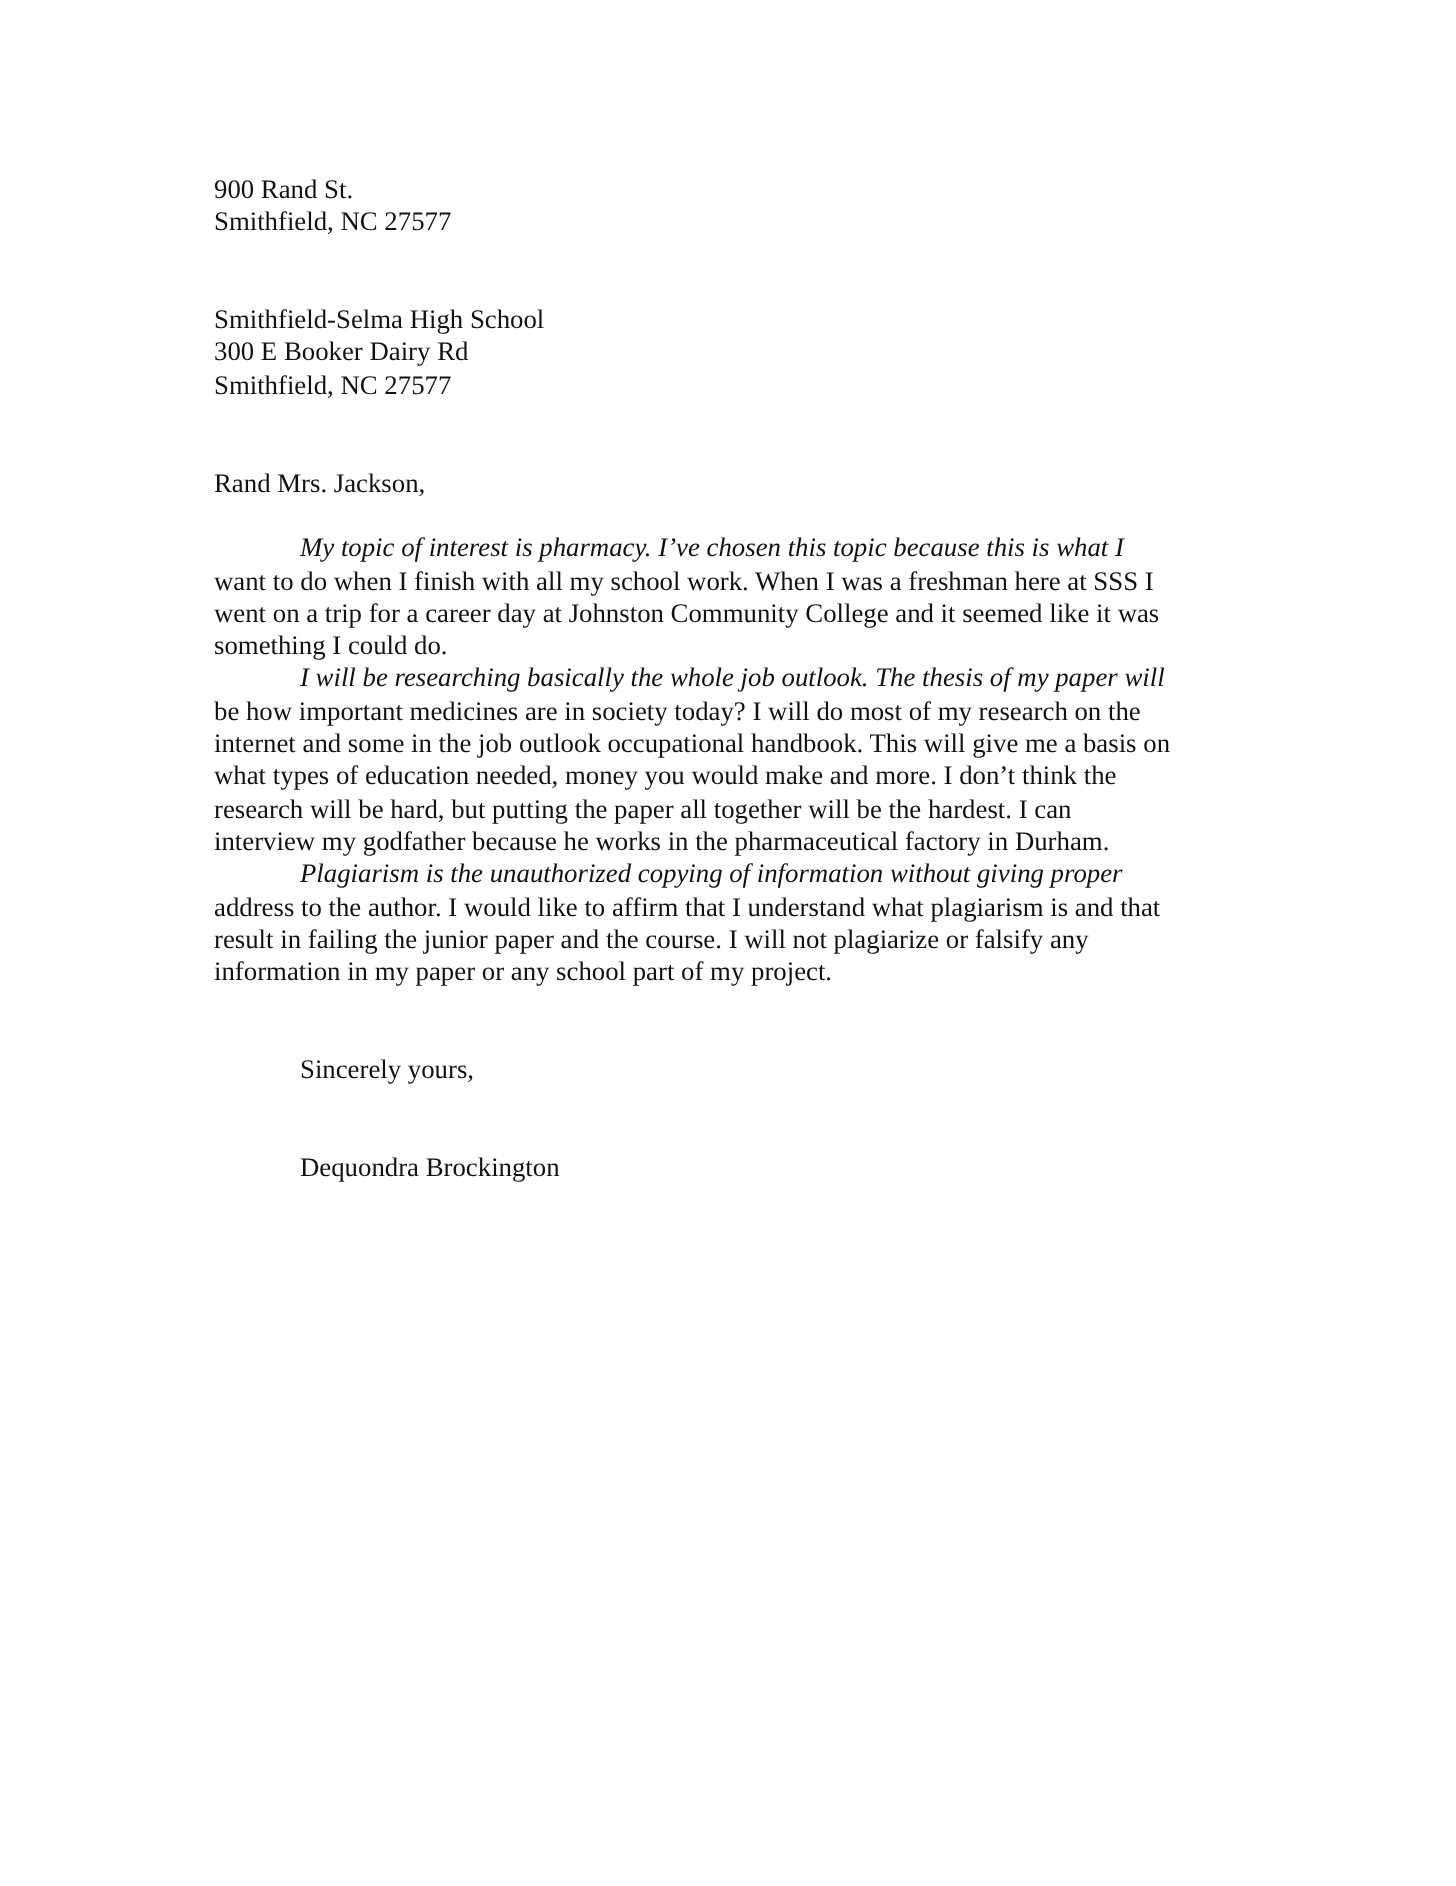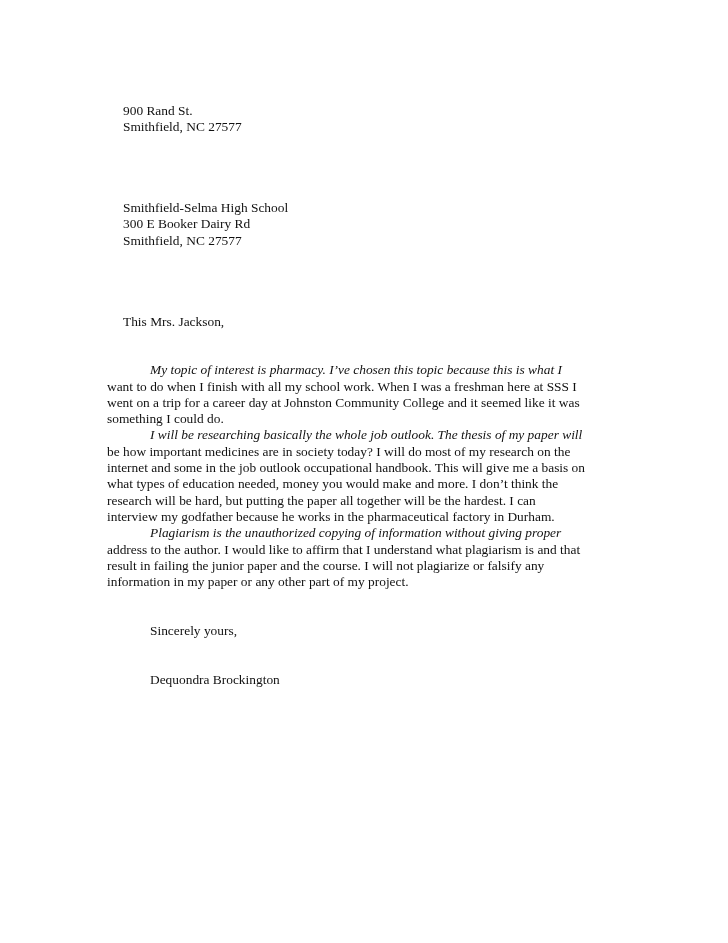--- a/index.html
+++ b/index.html
@@ -16,21 +16,21 @@
       color: #111111;
       font-size: 13.4px;
       line-height: 16.3px;
     }
     .page {
       position: absolute;
       left: 107px;
       top: 87px;
       width: 520px;
     }
-    .block { margin: 16px; }
+    .block { margin: 0; }
     .line { display: block; white-space: nowrap; }
     .gap-sender { height: 32.6px; }
     .gap-recipient { height: 32.6px; }
     .gap-salutation { height: 16.3px; }
     .para { margin: 0; }
     .para .line:first-child { padding-left: 43px; font-style: italic; }
     .gap-closing { height: 32.6px; }
     .closing { padding-left: 43px; }
     .gap-sig { height: 32.6px; }
   </style>
@@ -48,21 +48,21 @@
 
   <div class="block">
     <span class="line">Smithfield-Selma High School</span>
     <span class="line">300 E Booker Dairy Rd</span>
     <span class="line">Smithfield, NC 27577</span>
   </div>
 
   <div class="gap-recipient"></div>
 
   <div class="block">
-    <span class="line">This Mrs. Jackson,</span>
+    <span class="line">Rand Mrs. Jackson,</span>
   </div>
 
   <div class="gap-salutation"></div>
 
   <div class="para">
     <span class="line">My topic of interest is pharmacy. I’ve chosen this topic because this is what I</span>
     <span class="line">want to do when I finish with all my school work. When I was a freshman here at SSS I</span>
     <span class="line">went on a trip for a career day at Johnston Community College and it seemed like it was</span>
     <span class="line">something I could do.</span>
   </div>
@@ -73,21 +73,21 @@
     <span class="line">internet and some in the job outlook occupational handbook. This will give me a basis on</span>
     <span class="line">what types of education needed, money you would make and more. I don’t think the</span>
     <span class="line">research will be hard, but putting the paper all together will be the hardest. I can</span>
     <span class="line">interview my godfather because he works in the pharmaceutical factory in Durham.</span>
   </div>
 
   <div class="para">
     <span class="line">Plagiarism is the unauthorized copying of information without giving proper</span>
     <span class="line">address to the author. I would like to affirm that I understand what plagiarism is and that</span>
     <span class="line">result in failing the junior paper and the course. I will not plagiarize or falsify any</span>
-    <span class="line">information in my paper or any other part of my project.</span>
+    <span class="line">information in my paper or any school part of my project.</span>
   </div>
 
   <div class="gap-closing"></div>
 
   <div class="closing">
     <span class="line">Sincerely yours,</span>
   </div>
 
   <div class="gap-sig"></div>
 

